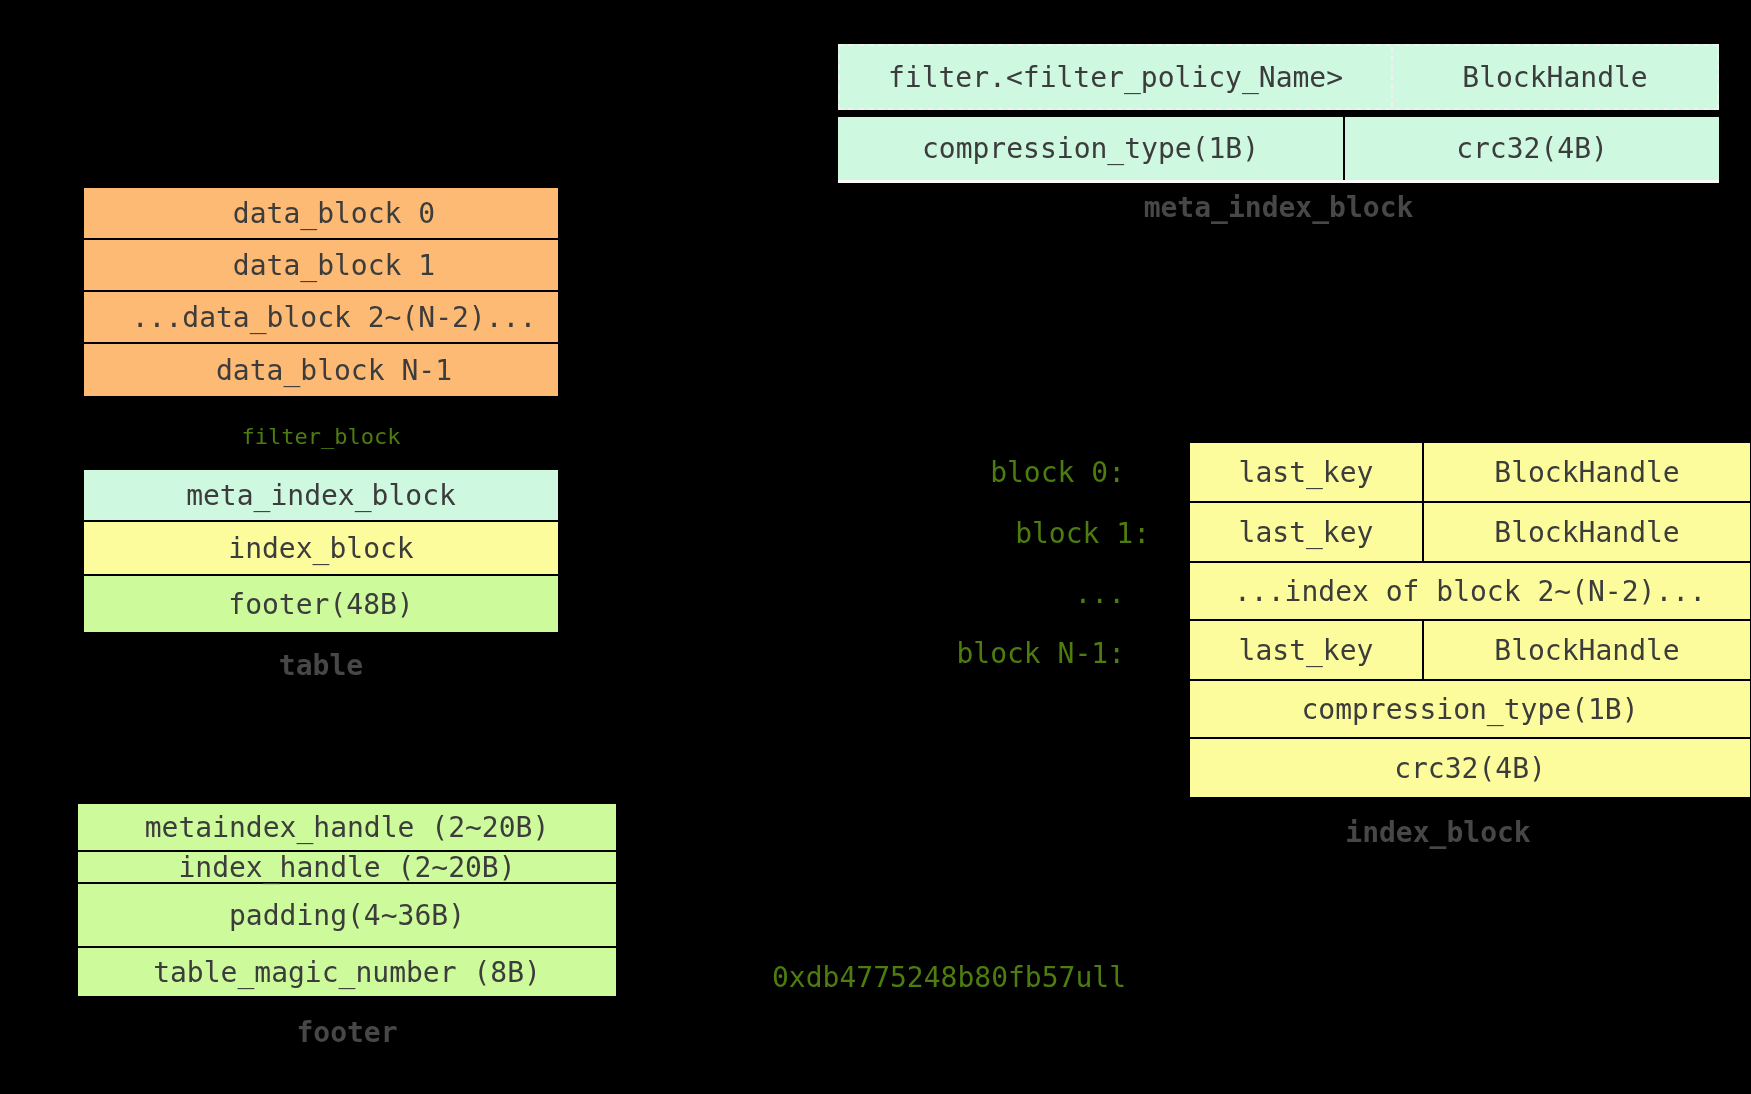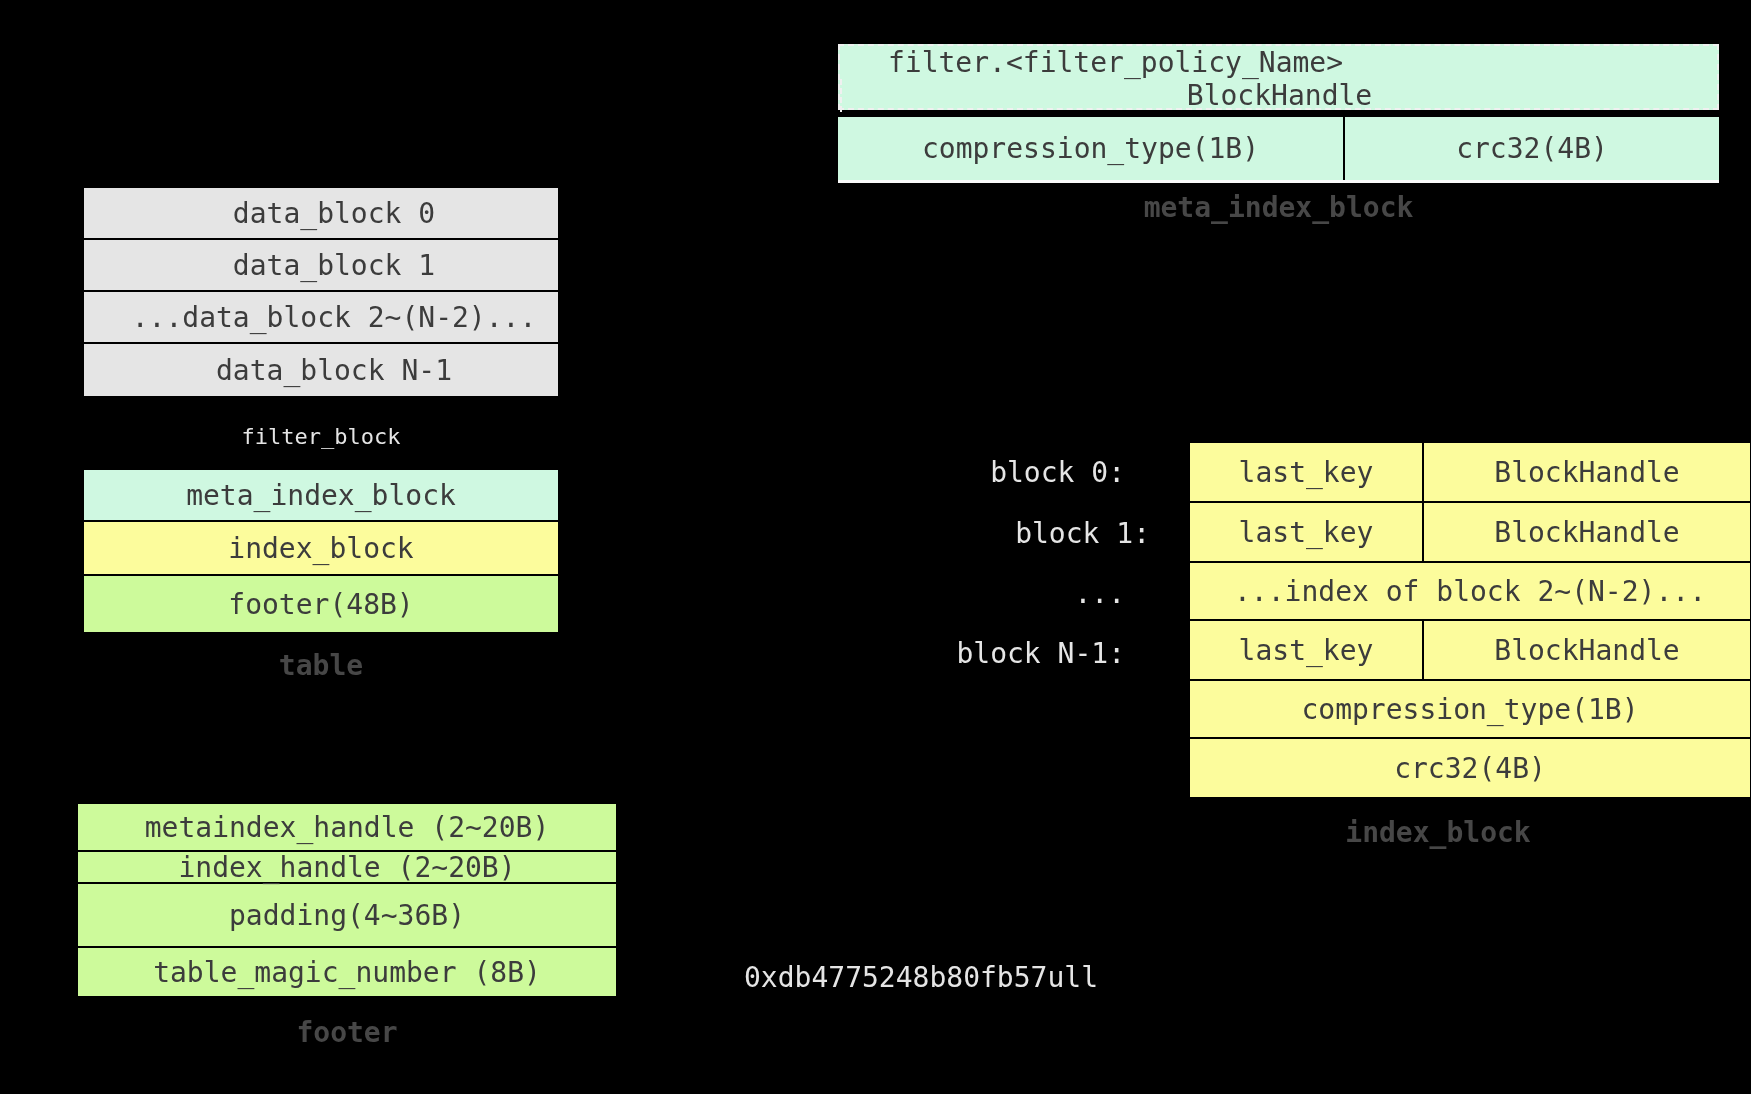--- a/index.html
+++ b/index.html
@@ -10,45 +10,45 @@
     font-family:"DejaVu Sans Mono","Liberation Mono",monospace;
     color:#3C3C3C;
     font-size:28px;
     overflow:hidden;
   }
   .abs{position:absolute;box-sizing:border-box;}
   .cell{
     display:flex;align-items:center;justify-content:center;
     box-sizing:border-box;white-space:pre;
   }
-  .orange{background:#e5e5e5;padding-left:26px;}
+  .orange{background:#fdba74;padding-left:26px;}
   .mint{background:#CFF8E1;}
   .yellow{background:#FCFC9C;}
   .green{background:#CDFA9B;}
   .sep-b{border-bottom:2px solid #000;}
   .vsep{border-left:2px solid #000;}
   .caption{
     font-weight:bold;color:#474747;
     text-align:center;
   }
-  .graylabel{color:#e5e5e5;white-space:pre;}
+  .graylabel{color:#4d7c0f;white-space:pre;}
   .flexrow{display:flex;}
   .f1{flex:1;}
   
   .dashed-row{border:2px dashed #F0F0F0;background:#CFF8E1;display:flex;}
   .dashed-div{border-left:2px dashed #F0F0F0;}
   .meta-row2{background:#CFF8E1;display:flex;border-bottom:3px solid #FAFAFA;}
   .rlabel{text-align:right;display:flex;align-items:center;justify-content:flex-end;}
 </style>
 </head>
 <body>
 
 <div class="canvas">
 
-  <div class="abs dashed-row" style="left:838px;top:44px;width:881px;height:66px;flex-direction:column;">
+  <div class="abs dashed-row" style="left:838px;top:44px;width:881px;height:66px;">
     <div class="cell" style="width:551px;">filter.&lt;filter_policy_Name&gt;</div>
     <div class="cell f1 dashed-div">BlockHandle</div>
   </div>
 
   <div class="abs meta-row2" style="left:838px;top:117px;width:881px;height:66px;">
     <div class="cell" style="width:505px;">compression_type(1B)</div>
     <div class="cell f1 vsep">crc32(4B)</div>
   </div>
 
   <div class="abs caption" style="left:838px;top:190px;width:881px;height:36px;line-height:36px;">meta_index_block</div>
@@ -97,15 +97,15 @@
 
   <div class="abs" style="left:78px;top:804px;width:538px;">
     <div class="cell green sep-b" style="height:48px;">metaindex_handle (2~20B)</div>
     <div class="cell green sep-b" style="height:32px;">index_handle (2~20B)</div>
     <div class="cell green sep-b" style="height:64px;">padding(4~36B)</div>
     <div class="cell green" style="height:48px;">table_magic_number (8B)</div>
   </div>
 
   <div class="abs caption" style="left:78px;top:1015px;width:538px;height:36px;line-height:36px;">footer</div>
 
-  <div class="abs graylabel" style="left:744px;top:964px;height:28px;line-height:28px;">0xdb4775248b80fb57ull</div>
+  <div class="abs graylabel" style="left:772px;top:964px;height:28px;line-height:28px;">0xdb4775248b80fb57ull</div>
 
 </div>
 
 </body></html>

